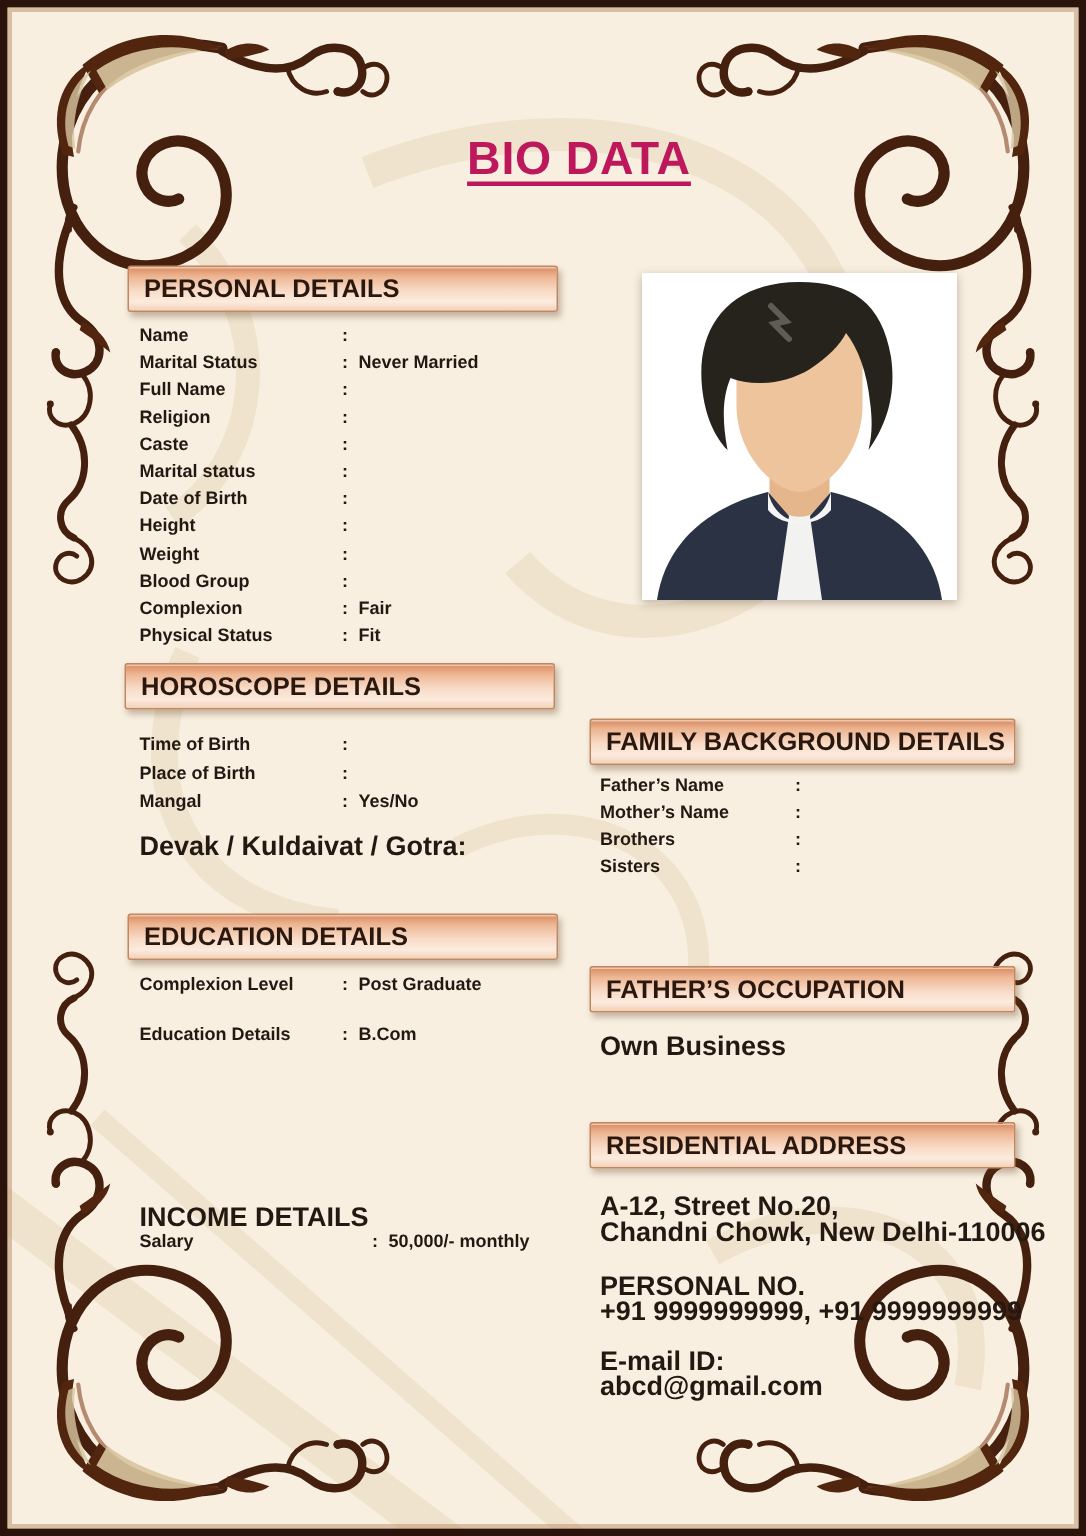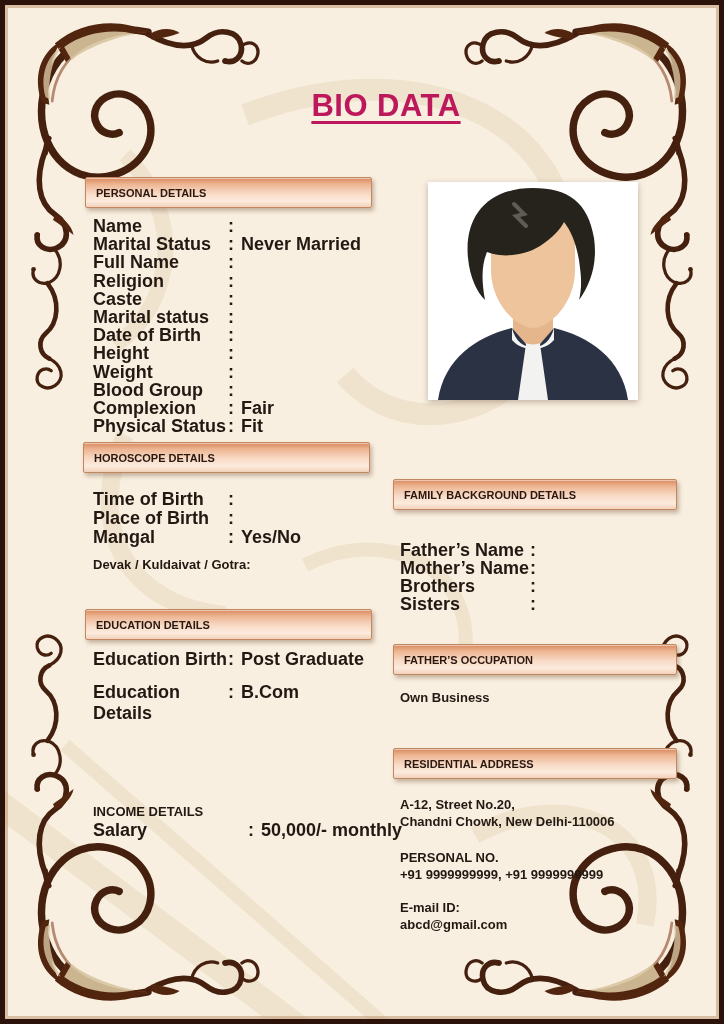--- a/index.html
+++ b/index.html
@@ -22,35 +22,35 @@
   
   .page-title{
     position:absolute;top:88px;left:0;width:100%;text-align:center;z-index:2;
     font-size:31px;font-weight:bold;letter-spacing:.5px;color:#be185d;
     text-decoration:underline;text-decoration-thickness:2.5px;text-underline-offset:5px;padding-left:24px;
   }
   
   .sec-header{
     position:absolute;z-index:2;box-sizing:border-box;height:31px;padding-left:10px;
     display:flex;align-items:center;
-    font-size:11px;font-weight:bold;color:#2a180f;
+    font-size:17px;font-weight:bold;color:#2a180f;
     background:linear-gradient(180deg,#d98a5f 0%,#edb693 22%,#f8dbc7 55%,#fcebdd 80%,#f2d1ba 100%);
     border:1px solid #c08760;border-radius:2px;
     box-shadow:2px 3px 4px rgba(101,62,34,.35), inset 0 1px 0 rgba(255,255,255,.5);
   }
   .hdr-left{left:85px;width:287px;}
   .hdr-right{left:393px;width:284px;text-align:right;}
   
-  .field-list{position:absolute;z-index:2;font-size:18px;font-weight:bold;}
+  .field-list{position:absolute;z-index:2;font-size:12px;font-weight:bold;}
   .field-row{display:flex;align-items:flex-start;height:var(--rh,18.2px);line-height:1.18;}
   .f-label{width:var(--lw,135px);flex:none;}
   .f-colon{flex:none;}
   .f-value{margin-left:7px;white-space:nowrap;text-align:center;}
   
-  .text-bold{position:absolute;z-index:2;font-size:13px;font-weight:bold;line-height:17px;}
+  .text-bold{position:absolute;z-index:2;font-size:18px;font-weight:bold;line-height:17px;}
   
   .photo-card{
     position:absolute;left:428px;top:182px;width:210px;height:218px;z-index:2;
     background:#ffffff;box-shadow:0 2px 6px rgba(90,60,40,.35);
   }
   .photo-card svg{position:absolute;inset:0;width:100%;height:100%;}
   .hidden-defs{position:absolute;width:0;height:0;overflow:hidden;}
 </style>
 </head>
 <body>
@@ -212,21 +212,21 @@
         <span class="f-label">Mangal</span>
         <span class="f-colon">:</span>
         <span class="f-value">Yes/No</span>
       </div>
     </div>
   <div class="text-bold" style="left:93px;top:556px">Devak / Kuldaivat / Gotra:</div>
 
   <div class="sec-header hdr-right" style="top:479px">
     <span>FAMILY BACKGROUND DETAILS</span>
   </div>
-  <div class="field-list" style="left:400px;top:540px;--lw:130px;--rh:18px">
+  <div class="field-list" style="left:400px;top:516px;--lw:130px;--rh:18px">
       <div class="field-row">
         <span class="f-label">Father’s Name</span>
         <span class="f-colon">:</span>
         <span class="f-value"></span>
       </div>
       <div class="field-row">
         <span class="f-label">Mother’s Name</span>
         <span class="f-colon">:</span>
         <span class="f-value"></span>
       </div>
@@ -240,21 +240,21 @@
         <span class="f-colon">:</span>
         <span class="f-value"></span>
       </div>
     </div>
 
   <div class="sec-header hdr-left" style="top:609px">
     <span>EDUCATION DETAILS</span>
   </div>
   <div class="field-list" style="left:93px;top:649px;--lw:135px;--rh:33px">
       <div class="field-row">
-        <span class="f-label">Education Birth</span>
+        <span class="f-label">Complexion Level</span>
         <span class="f-colon">:</span>
         <span class="f-value">Post Graduate</span>
       </div>
       <div class="field-row">
         <span class="f-label">Education Details</span>
         <span class="f-colon">:</span>
         <span class="f-value">B.Com</span>
       </div>
     </div>
 

